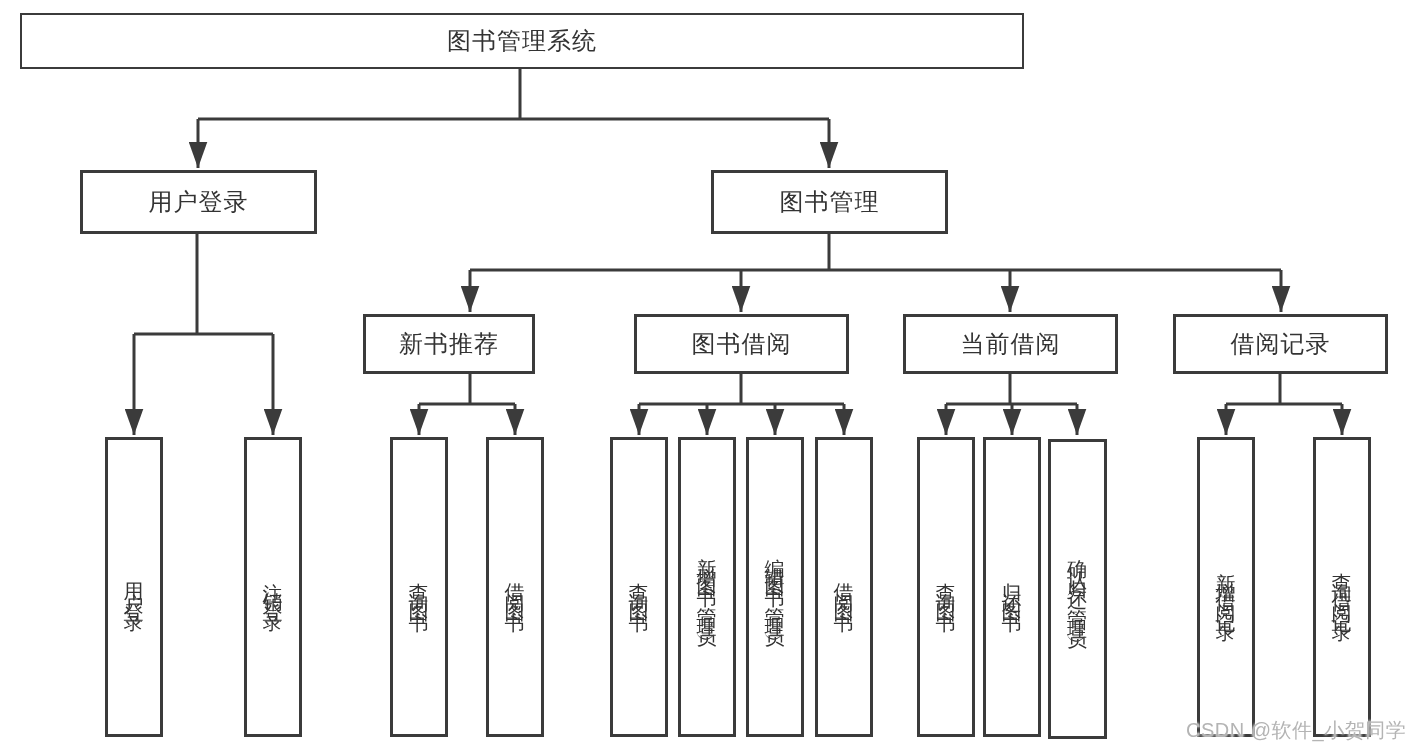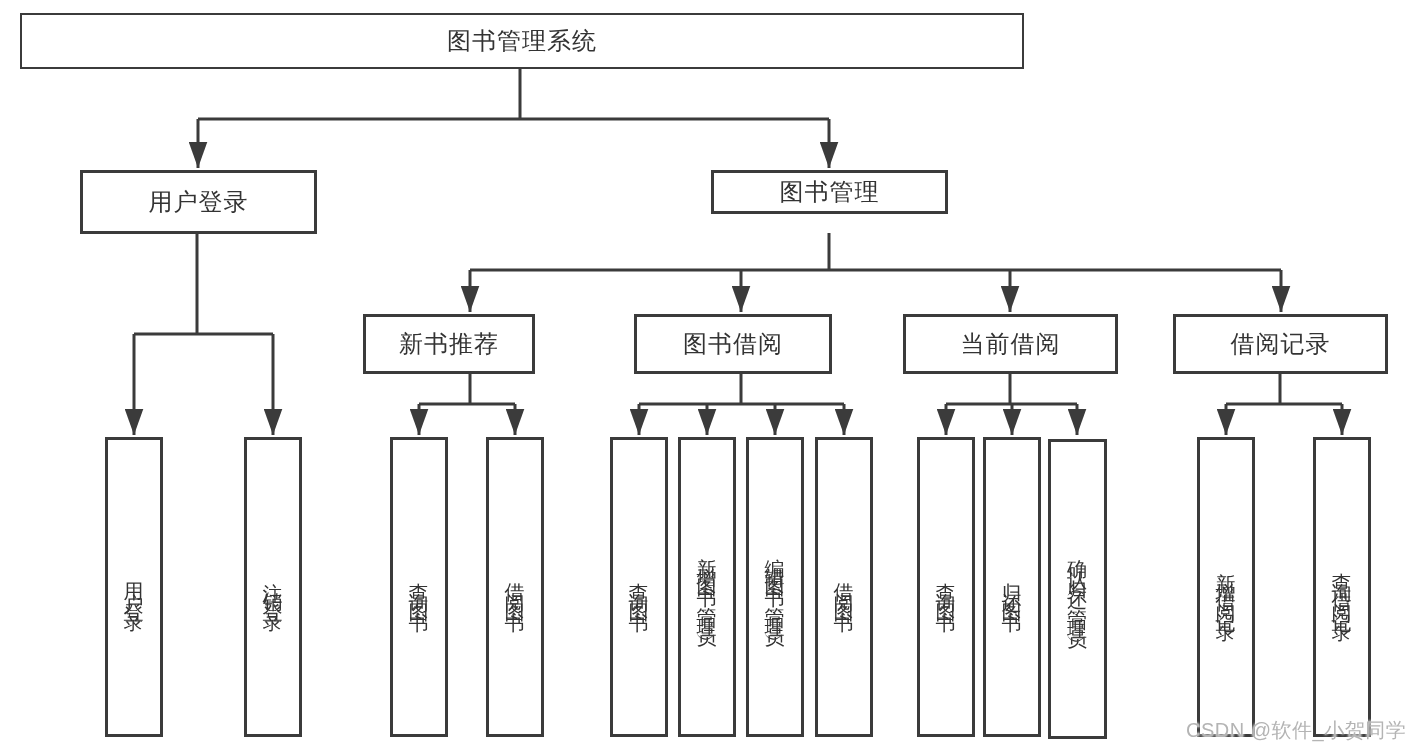--- a/index.html
+++ b/index.html
@@ -88,28 +88,28 @@
     </g>
   </svg>
 
   <div class="node root" style="left:20px;top:13px;width:1004px;height:56px">
     <span class="h-label">图书管理系统</span>
   </div>
 
   <div class="node" style="left:80px;top:170px;width:237px;height:64px">
     <span class="h-label">用户登录</span>
   </div>
-  <div class="node" style="left:711px;top:170px;width:237px;height:44px">
+  <div class="node" style="left:711px;top:170px;width:237px;height:64px">
     <span class="h-label">图书管理</span>
   </div>
 
   <div class="node" style="left:363px;top:314px;width:172px;height:60px">
     <span class="h-label">新书推荐</span>
   </div>
-  <div class="node" style="left:634px;top:314px;width:198px;height:60px">
+  <div class="node" style="left:634px;top:314px;width:215px;height:60px">
     <span class="h-label">图书借阅</span>
   </div>
   <div class="node" style="left:1173px;top:314px;width:215px;height:60px">
     <span class="h-label">借阅记录</span>
   </div>
   <div class="node" style="left:903px;top:314px;width:215px;height:60px">
     <span class="h-label">当前借阅</span>
   </div>
 
   <div class="node leaf" style="left:105px;top:437px;width:58px;height:300px">

